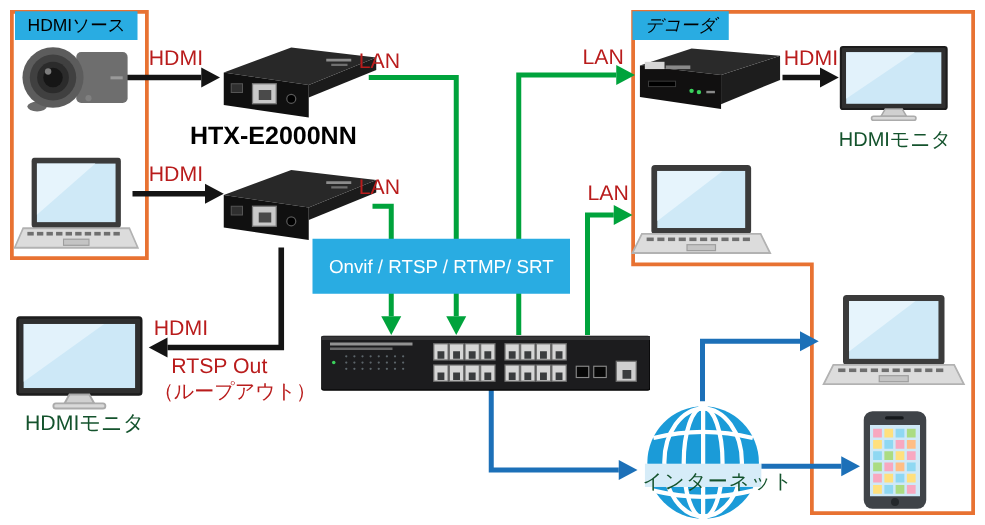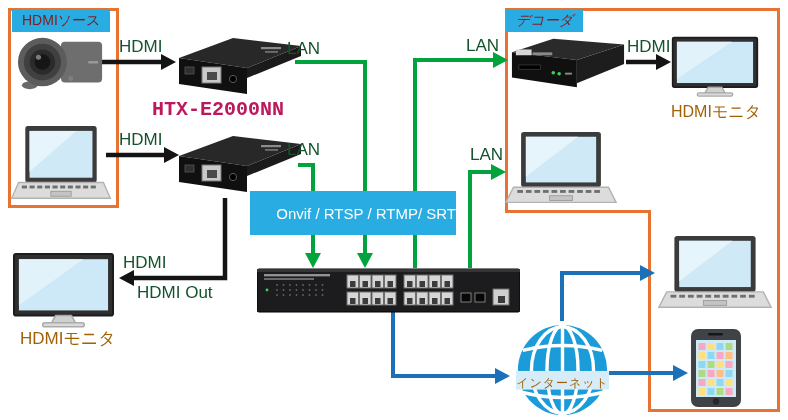--- a/index.html
+++ b/index.html
@@ -1,30 +1,30 @@
 <!DOCTYPE html>
 <html><head>
 <meta charset="utf-8">
 <style>
   html,body{margin:0;padding:0;background:#fff;}
   .canvas{position:relative;width:788px;height:420px;background:#ffffff;overflow:hidden;
           font-family:"Liberation Sans","DejaVu Sans",sans-serif;}
   .abs{position:absolute;}
   svg{display:block;}
-  .lbl{position:absolute;color:#14532d;font-size:17px;line-height:1;white-space:nowrap;}
+  .lbl{position:absolute;color:#b91c1c;font-size:17px;line-height:1;white-space:nowrap;}
   .lbl.small{font-size:16px;}
-  .tag{position:absolute;background:#29ACE2;color:#7f1d1d;font-size:14px;line-height:1.2;
+  .tag{position:absolute;background:#29ACE2;color:#000000;font-size:14px;line-height:1.2;
        padding:3px 10px;white-space:nowrap;}
-  .model{position:absolute;font-weight:bold;font-size:20px;color:#be185d;white-space:nowrap;font-family:Liberation Mono, monospace;}
+  .model{position:absolute;font-weight:bold;font-size:20px;color:#000000;white-space:nowrap;}
   .proto{position:absolute;left:250px;top:191px;width:206px;height:44px;background:#29ACE2;
-         color:#fff;display:flex;flex-direction:row;align-items:center;justify-content:flex-end;
+         color:#fff;display:flex;flex-direction:row;align-items:center;justify-content:center;
          font-size:15px;line-height:1.4;white-space:nowrap;}
-  .mon-lbl{position:absolute;color:#a16207;font-size:17px;white-space:nowrap;}
-  .inet-lbl{position:absolute;left:514px;top:375px;width:97px;text-align:center;color:#a16207;
-            font-size:12px;letter-spacing:1px;white-space:nowrap;}
+  .mon-lbl{position:absolute;color:#14532d;font-size:17px;white-space:nowrap;}
+  .inet-lbl{position:absolute;left:514px;top:375px;width:97px;text-align:center;color:#14532d;
+            font-size:16px;letter-spacing:1px;white-space:nowrap;}
 </style>
 </head>
 <body>
 
 <div class="canvas">
 
   <svg class="abs" style="left:0;top:0;" width="788" height="420" viewBox="0 0 788 420">
 
     <g>
       <rect x="9.5" y="9.5" width="108" height="197" fill="none" stroke="#E87232" stroke-width="3"></rect>
@@ -346,21 +346,22 @@
   <div class="model" style="left:152px;top:98px;">HTX-E2000NN</div>
 
   <div class="lbl" style="left:119px;top:38px;">HDMI</div>
   <div class="lbl" style="left:287px;top:40px;">LAN</div>
   <div class="lbl" style="left:119px;top:131px;">HDMI</div>
   <div class="lbl" style="left:287px;top:141px;">LAN</div>
   <div class="lbl" style="left:466px;top:37px;">LAN</div>
   <div class="lbl" style="left:470px;top:146px;">LAN</div>
   <div class="lbl" style="left:627px;top:38px;">HDMI</div>
   <div class="lbl" style="left:123px;top:254px;">HDMI</div>
-  <div class="lbl" style="left:137px;top:284px;">HDMI Out</div>
+  <div class="lbl" style="left:137px;top:284px;">RTSP Out</div>
+  <div class="lbl small" style="left:123px;top:306px;">（ループアウト）</div>
 
   <div class="proto">
     <div>Onvif / RTSP / RTMP/ SRT</div>
   </div>
 
   <div class="mon-lbl" style="left:671px;top:102px;width:88px;text-align:center;font-size:16px;">HDMIモニタ</div>
   <div class="mon-lbl" style="left:20px;top:327px;">HDMIモニタ</div>
 
   <div class="inet-lbl">インターネット</div>
 

